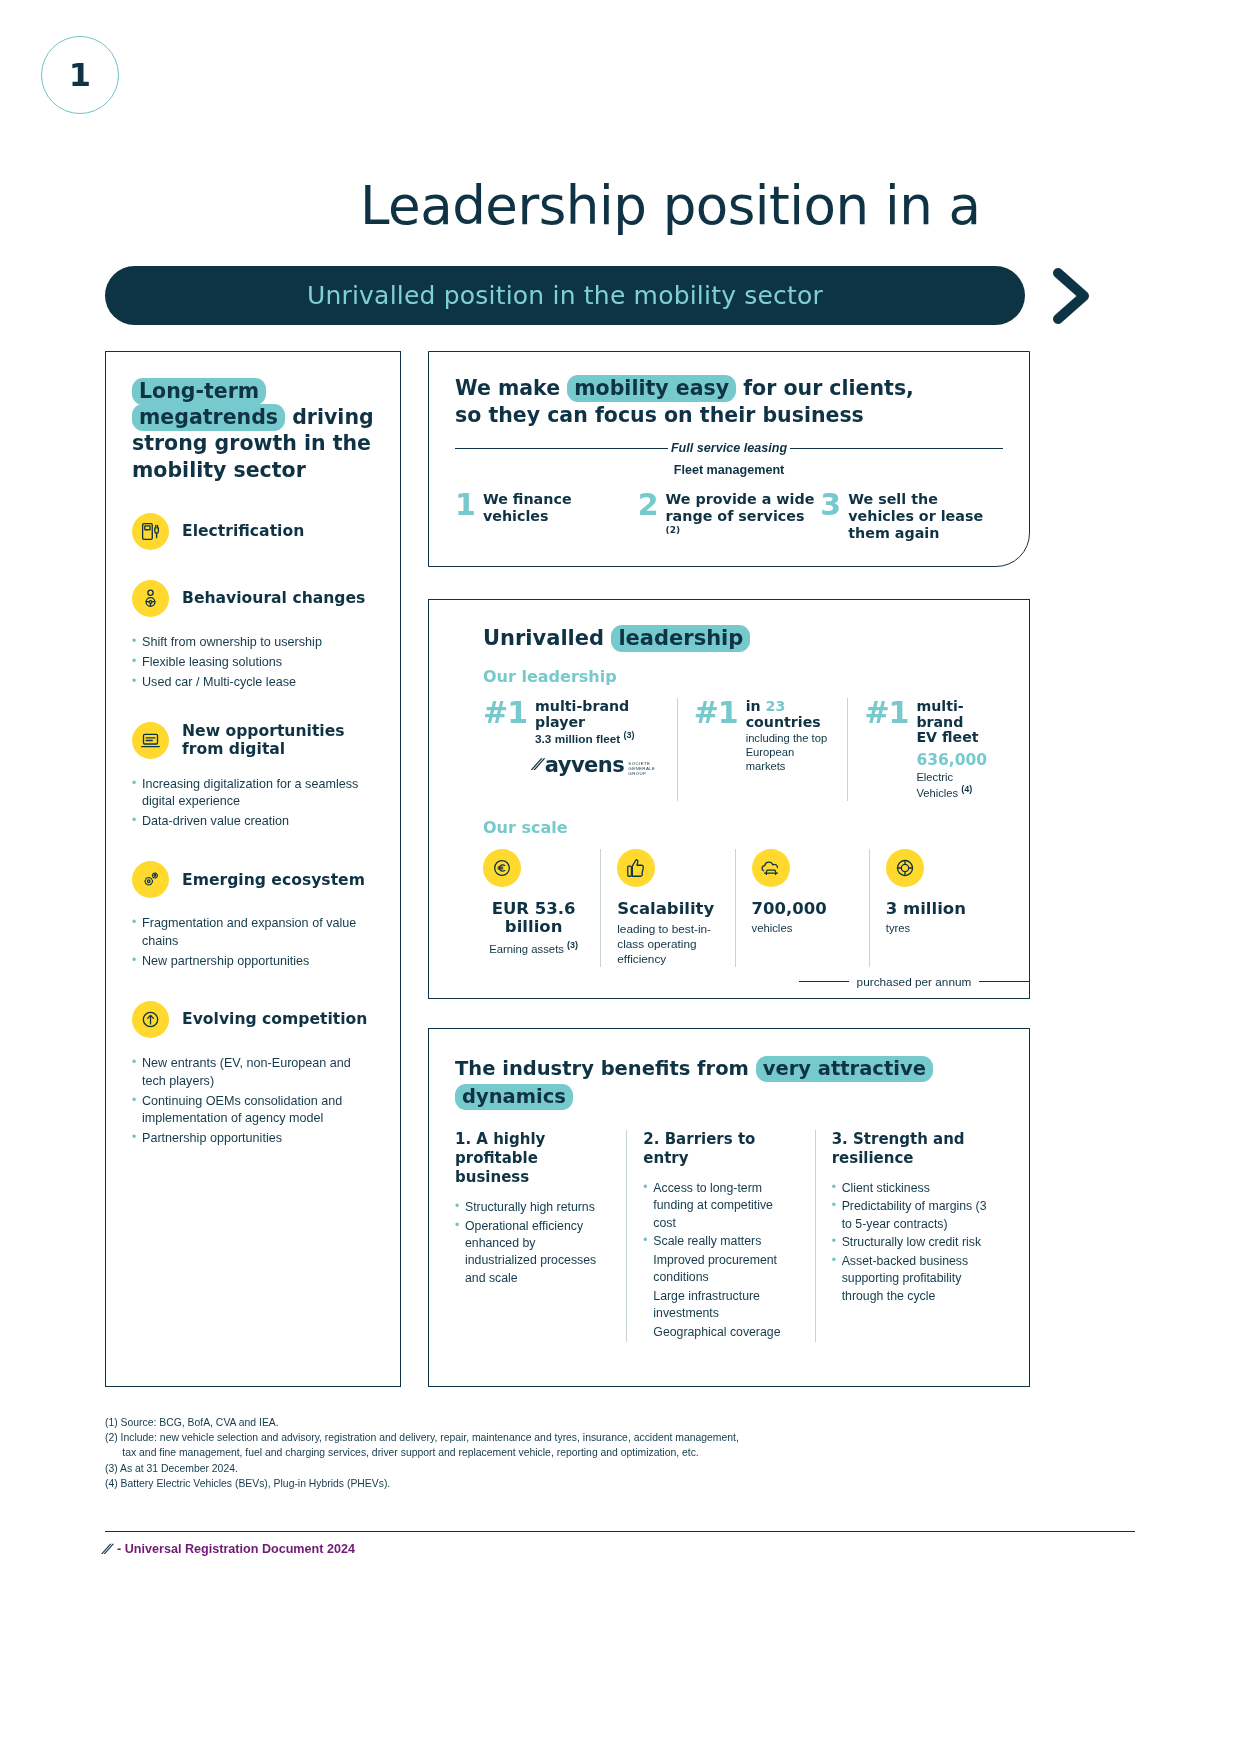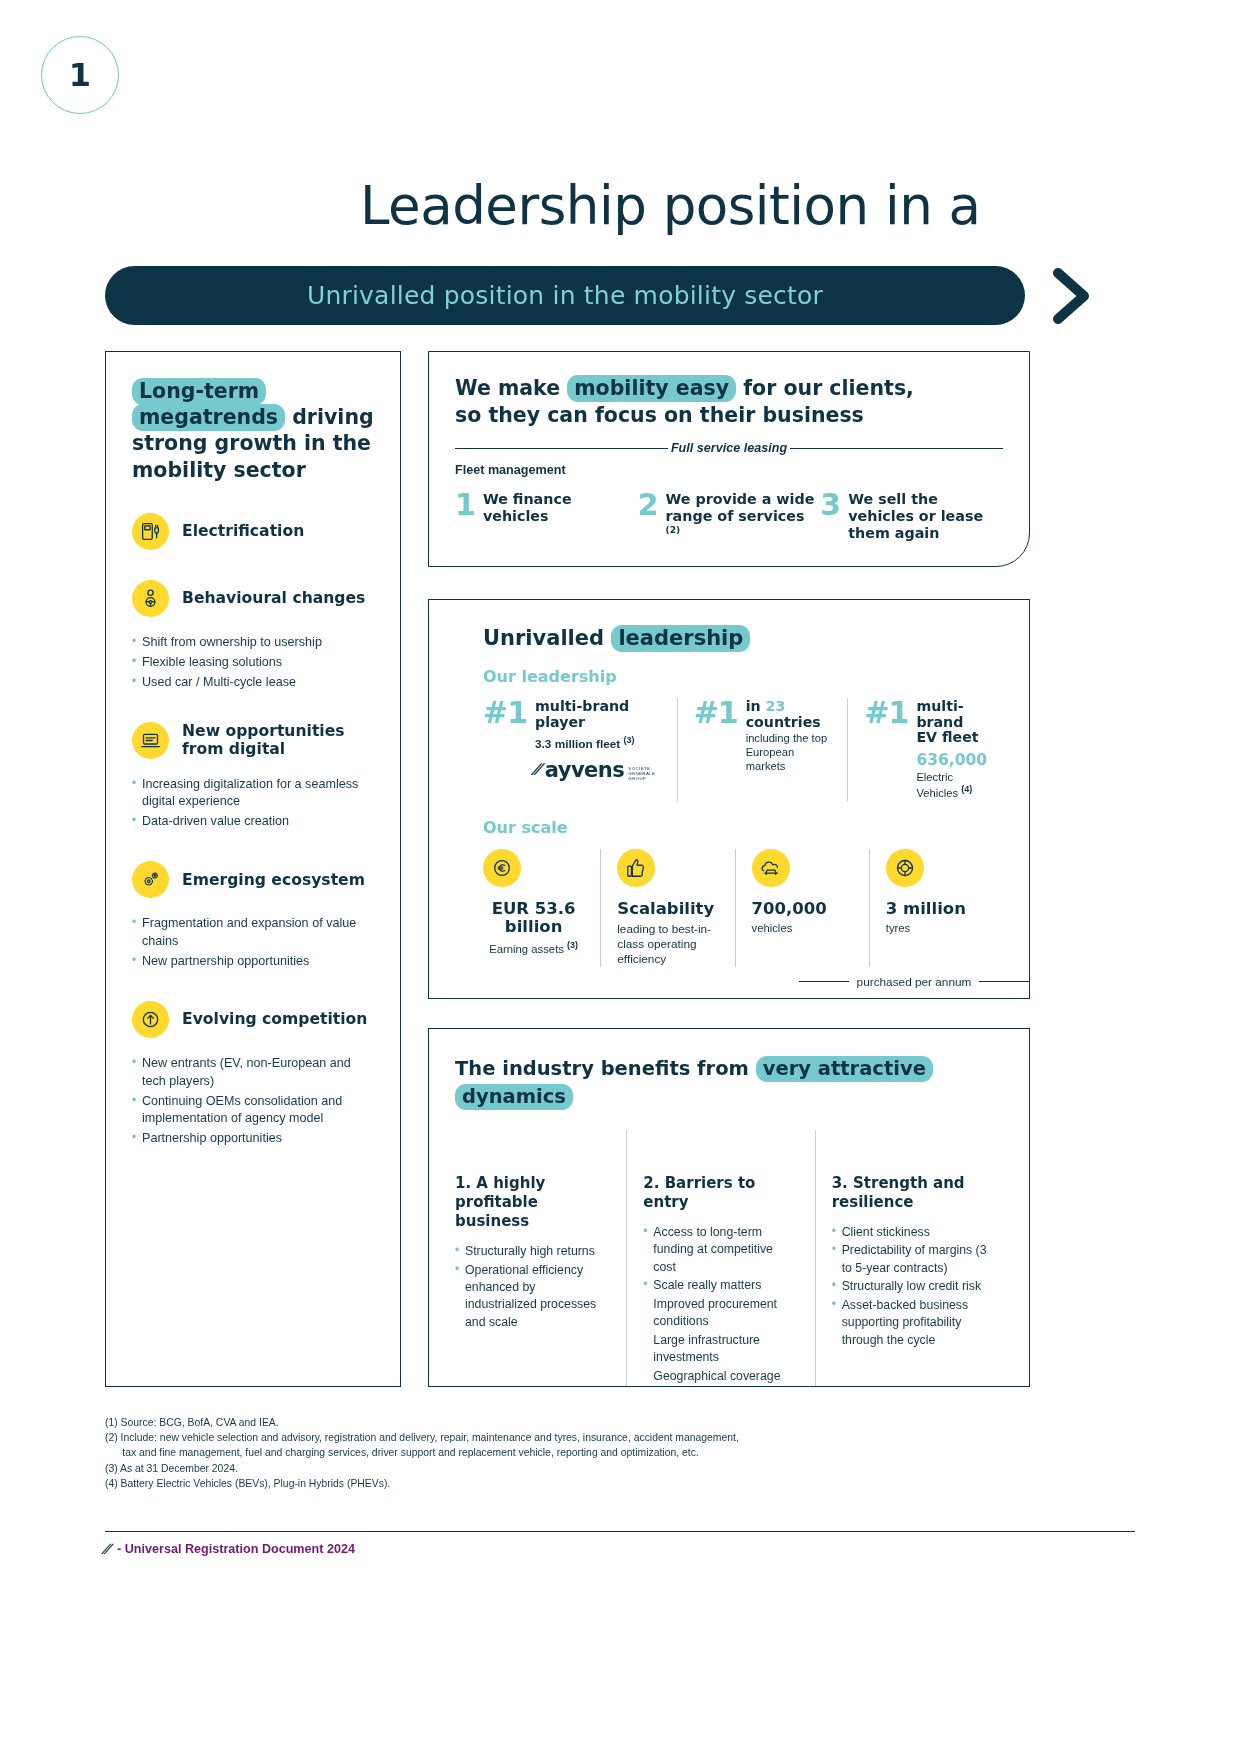--- a/index.html
+++ b/index.html
@@ -105,21 +105,21 @@
     display: flex; align-items: center; gap: 3px;
     margin-top: 12px;
     font-style: italic;
   }
   .rule-row .line { flex: 1; height: 1px; background: #0f3344; }
   .rule-row .cap {
     font-size: 12.6px; font-weight: 700; white-space: nowrap;
     font-family: "Liberation Sans", sans-serif;
   }
   .sub-cap {
-    text-align: left; font-size: 12.6px; font-weight: 700;
+    text-align: center; font-size: 12.6px; font-weight: 700;
     margin-top: 8px;
   }
   .steps { display: flex; gap: 0; margin-top: 14px; }
   .step { display: flex; align-items: flex-start; gap: 7px; flex: 1; }
   .step-num {
     font-size: 30px; font-weight: 700; color: #76c9cc;
     line-height: .95; font-family: "DejaVu Sans", sans-serif;
   }
   .step-txt {
     font-size: 14.3px; font-weight: 700; line-height: 1.2;
@@ -144,21 +144,21 @@
   .no1 {
     font-size: 30px; font-weight: 700; color: #76c9cc;
     line-height: 1; letter-spacing: -1px;
     font-family: "DejaVu Sans", sans-serif;
   }
   .no1-body { padding-top: 1px; }
   .no1-t1 {
     font-size: 14.2px; font-weight: 700; line-height: 1.1;
     font-family: "DejaVu Sans", sans-serif;
   }
-  .no1-t2 { font-size: 11.8px; font-weight: 700; margin-top: 5px; }
+  .no1-t2 { font-size: 11.8px; font-weight: 700; }
   .no1-t3 { font-size: 11.2px; line-height: 1.22; margin-top: 2px; }
   .teal-num { color: #76c9cc; font-weight: 700; }
   .big-teal {
     color: #76c9cc; font-weight: 700; font-size: 15.5px;
     font-family: "DejaVu Sans", sans-serif;
   }
   .ayvens {
     display: flex; align-items: center; gap: 4px; margin-top: 7px;
   }
   .ayv-mark { font-size: 17px; font-weight: 700; color: #0f3344; transform: skewX(-14deg); }
@@ -193,21 +193,21 @@
   .in-head {
     font-size: 19.5px; font-weight: 700; line-height: 1.45;
     font-family: "DejaVu Sans", sans-serif; color: #0f3344;
   }
   .in-cols { display: flex; margin-top: 18px; }
   .in-col { flex: 1; padding: 0 16px; }
   .in-col:first-child { padding-left: 0; }
   .in-col + .in-col { border-left: 1px solid #c6d2d8; }
   .in-col-title {
     font-size: 15px; font-weight: 700; line-height: 1.28;
-    color: #0f3344; font-family: "DejaVu Sans", sans-serif; margin-top: 44px;
+    color: #0f3344; font-family: "DejaVu Sans", sans-serif;
   }
   .in-col ul { list-style: none; margin-top: 12px; }
   .in-col li {
     position: relative; padding-left: 10px;
     font-size: 12.3px; line-height: 1.42; color: #143a4b; margin-bottom: 1px;
   }
   .in-col li.bulleted::before {
     content: "•"; position: absolute; left: 0; top: -1px;
     color: #6fc3c8; font-size: 12px;
   }

